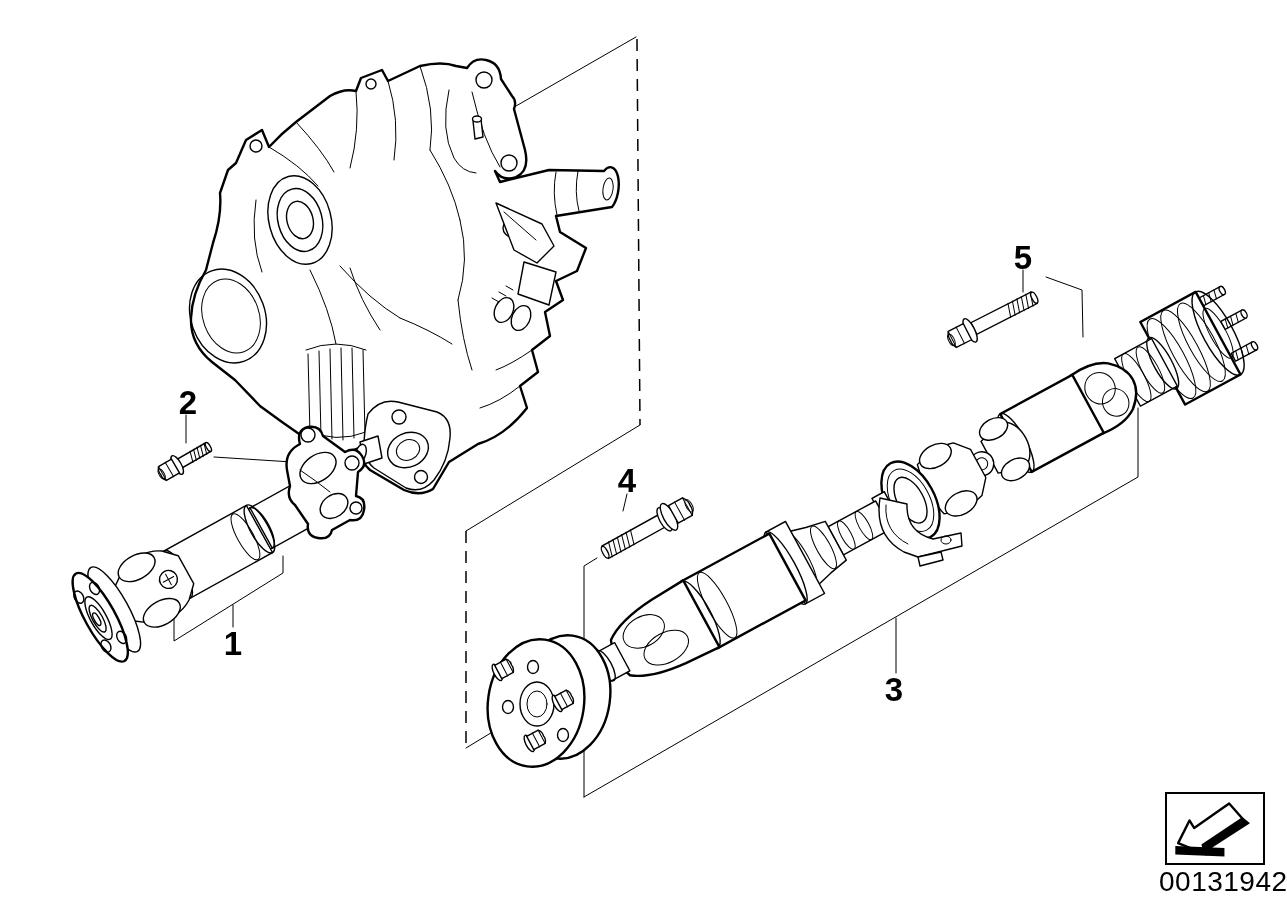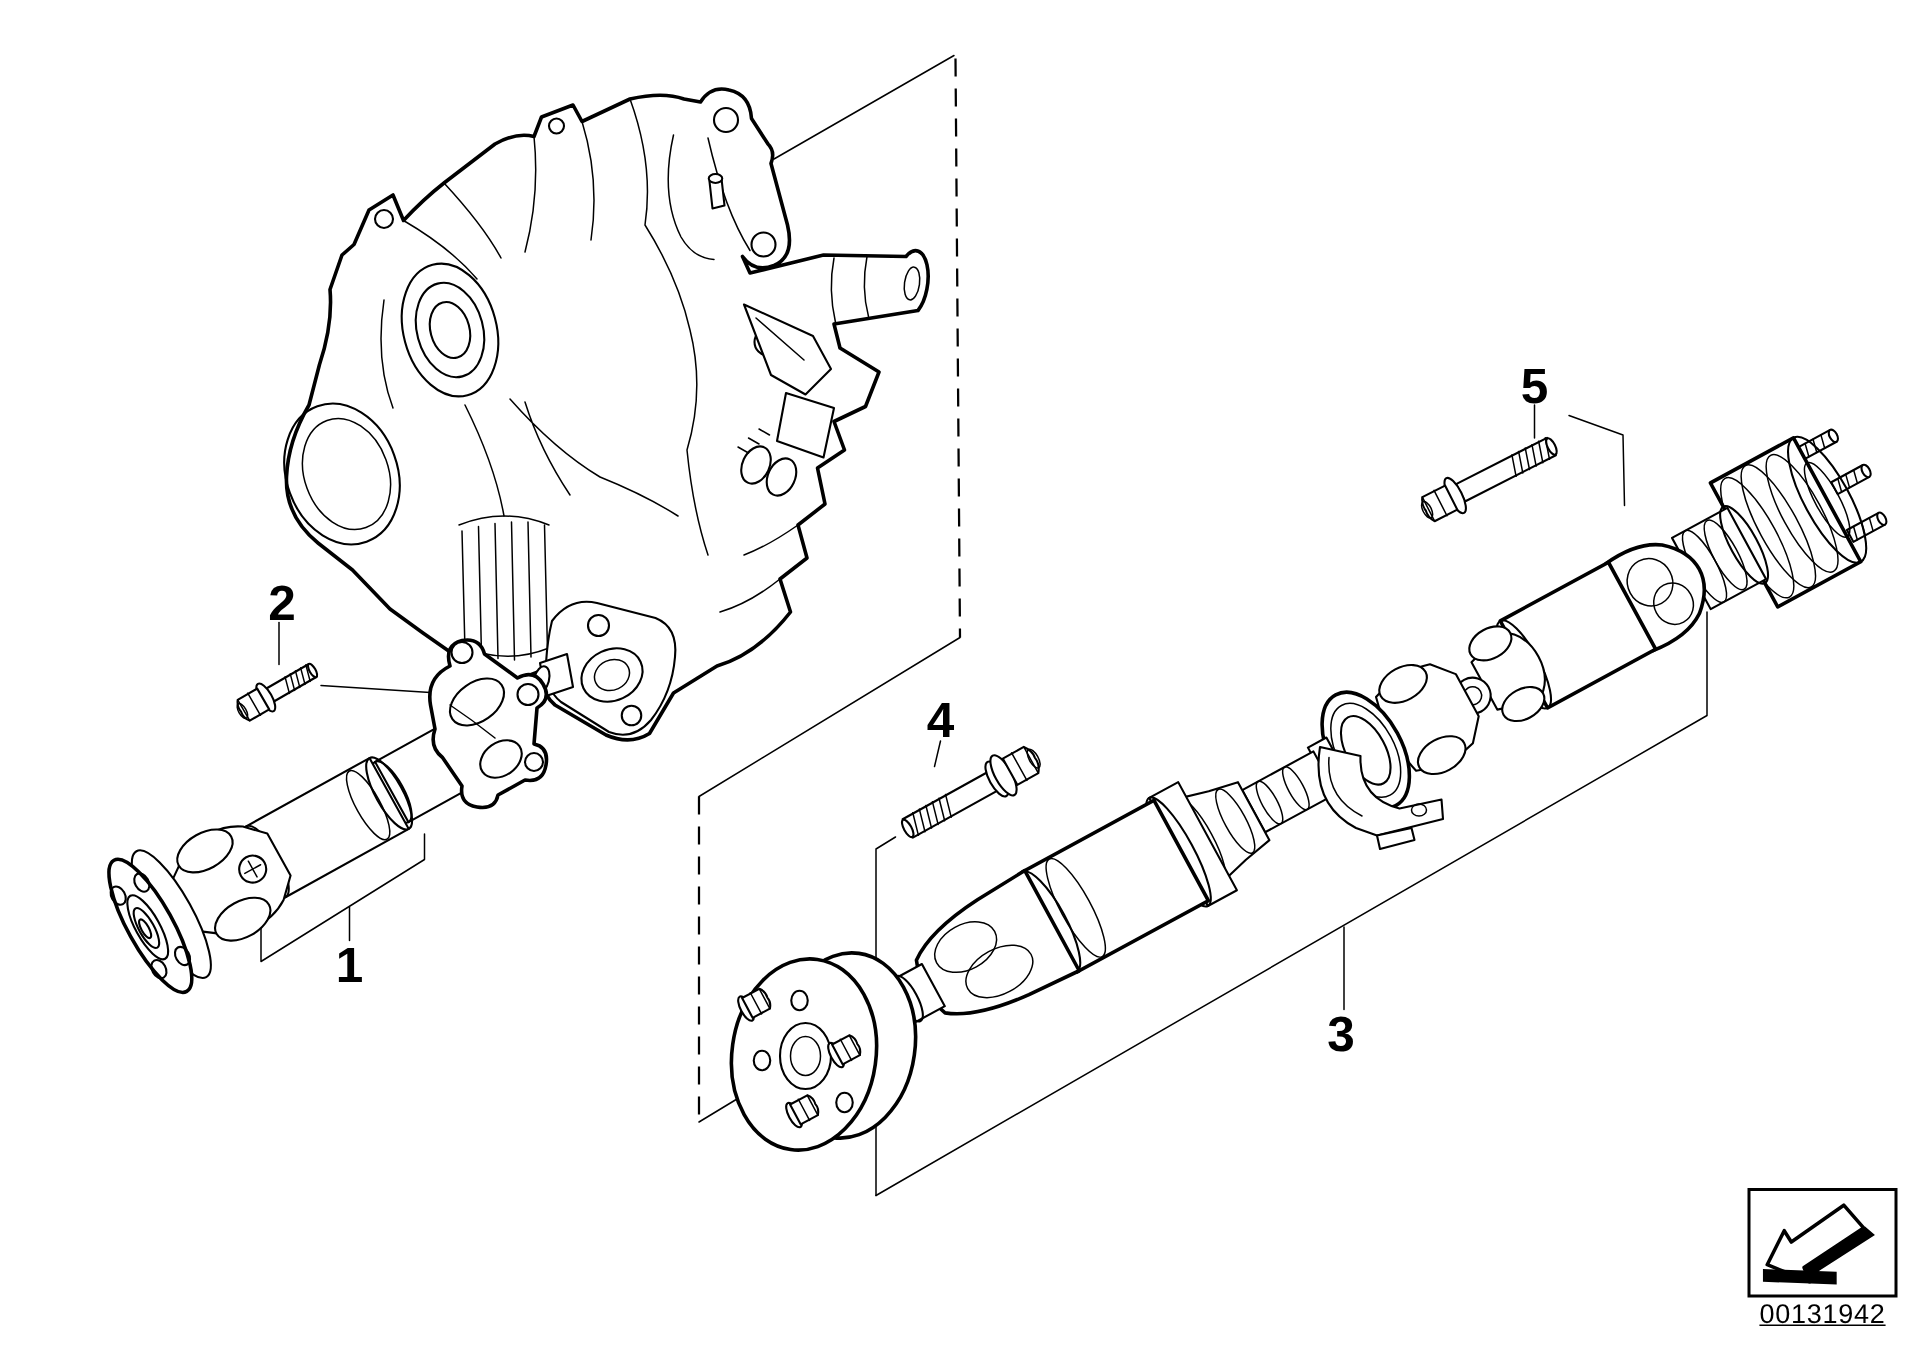--- a/index.html
+++ b/index.html
@@ -8,21 +8,21 @@
   .stage svg{position:absolute;left:0;top:0;}
   
   .s2{fill:#fff;stroke:#000;stroke-width:2.4;stroke-linejoin:round;stroke-linecap:round;}
   .sf{fill:#fff;stroke:#000;stroke-width:1.4;stroke-linejoin:round;stroke-linecap:round;}
   .s1{fill:none;stroke:#000;stroke-width:1.4;stroke-linejoin:round;stroke-linecap:round;}
   .th{fill:none;stroke:#000;stroke-width:1;stroke-linejoin:round;stroke-linecap:round;}
   .da{fill:none;stroke:#000;stroke-width:1.5;stroke-dasharray:12 8;}
   .callout{position:absolute;transform:translate(-50%,-50%);font-weight:bold;
            font-size:33px;color:#000;line-height:1;user-select:none;}
   .docnum{position:absolute;left:1159px;top:866px;width:112px;text-align:center;
-          font-size:18px;color:#000;letter-spacing:.5px;text-decoration:underline;}
+          font-size:28px;color:#000;letter-spacing:.5px;}
   .arrowbox{position:absolute;left:1165px;top:792px;width:96px;height:69px;
             border:2px solid #000;background:#fff;}
 </style>
 </head>
 <body>
 
 <div class="stage">
 
 <svg width="1287" height="910" viewBox="0 0 1287 910">
 

